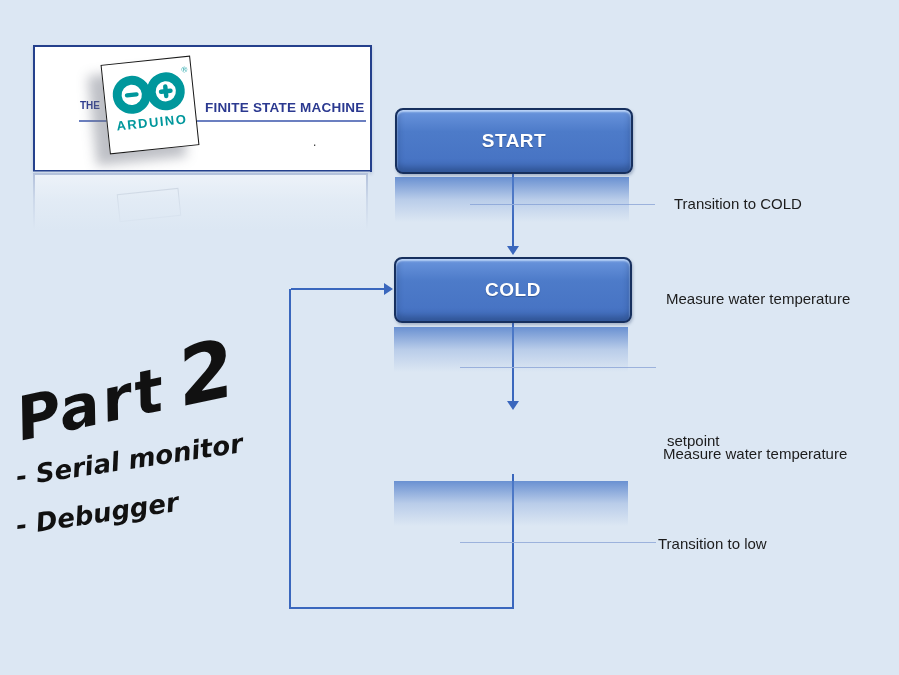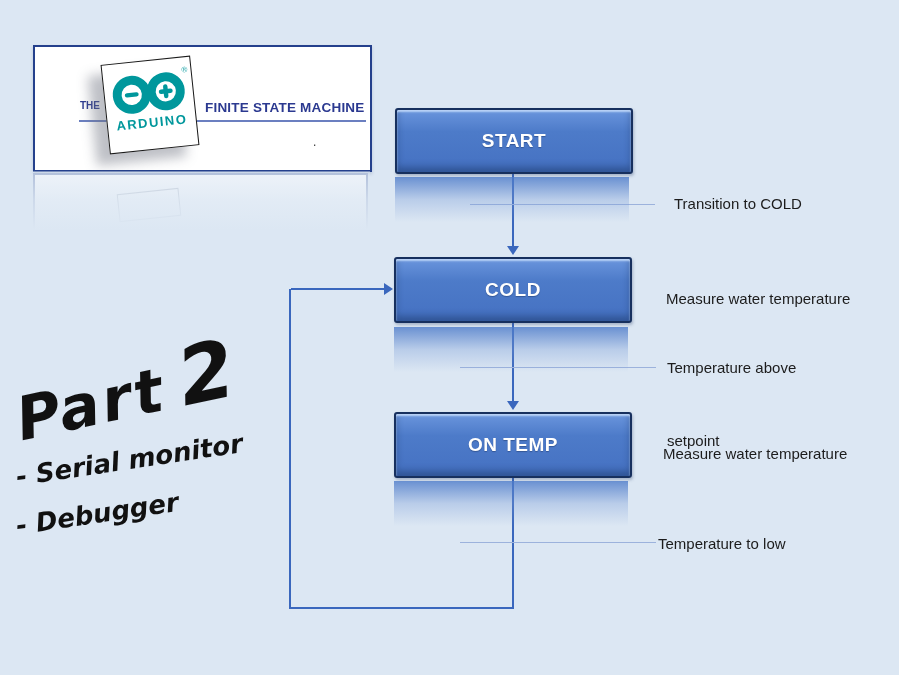--- a/index.html
+++ b/index.html
@@ -79,21 +79,21 @@
       rgba(220,231,243,0.45) 0%,
       rgba(220,231,243,0.80) 45%,
       #dce7f3 95%);
   }
 
   
   .state-box {
     position: absolute;
     width: 234px; height: 62px;
     border: 2px solid #17305e;
-    border-radius: 3px;
+    border-radius: 8px;
     background: linear-gradient(180deg, #6a95dd 0%, #4d7bc9 35%, #4571c2 100%);
     box-shadow: inset 0 2px 2px rgba(195,218,250,0.9),
                 inset 0 -5px 7px rgba(23,48,94,0.45),
                 1px 2px 3px rgba(60,80,120,0.35);
     display: flex; align-items: center; justify-content: center;
     color: #ffffff; font-size: 19px; font-weight: 600;
     letter-spacing: 0.5px;
     text-shadow: 0 1px 1px rgba(20,40,80,0.4);
   }
   .state-start  { left: 395px; top: 108px; }
@@ -219,31 +219,27 @@
   <div class="state-box state-start">
     <span>START</span>
   </div>
   <div class="box-reflection refl-start"></div>
 
   <div class="state-box state-cold">
     <span>COLD</span>
   </div>
   <div class="box-reflection refl-cold"></div>
 
-  <div class="state-box state-ontemp">
-    <span>ON TEMP</span>
-  </div>
   <div class="box-reflection refl-ontemp"></div>
 
   <div class="note note-transition">Transition to COLD</div>
   <div class="note note-measure1">Measure water temperature</div>
-  <div class="note note-above">Temperature above</div>
   <div class="note note-setpoint">setpoint</div>
   <div class="note note-measure2">Measure water temperature</div>
-  <div class="note note-tolow">Temperature to low</div>
+  <div class="note note-tolow">Transition to low</div>
 
   <div class="hand part2">
     <span>Part</span><span class="big-num">2</span>
   </div>
   <div class="hand bullet-1">- Serial monitor</div>
   <div class="hand bullet-2">- Debugger</div>
 
 </div>
 
 </body></html>

